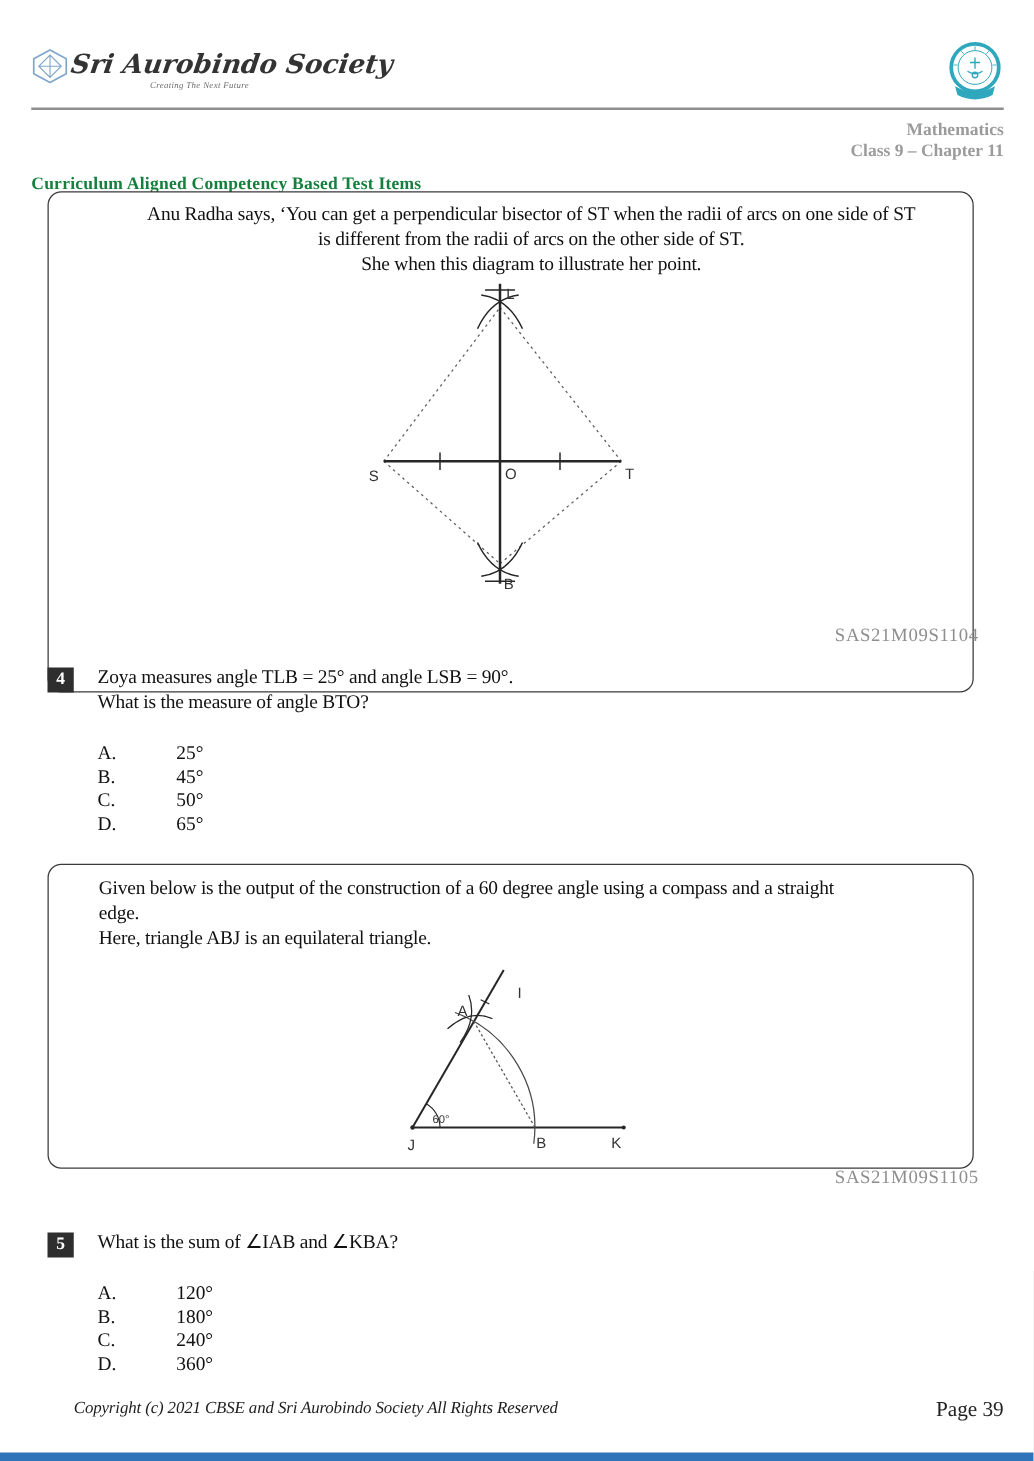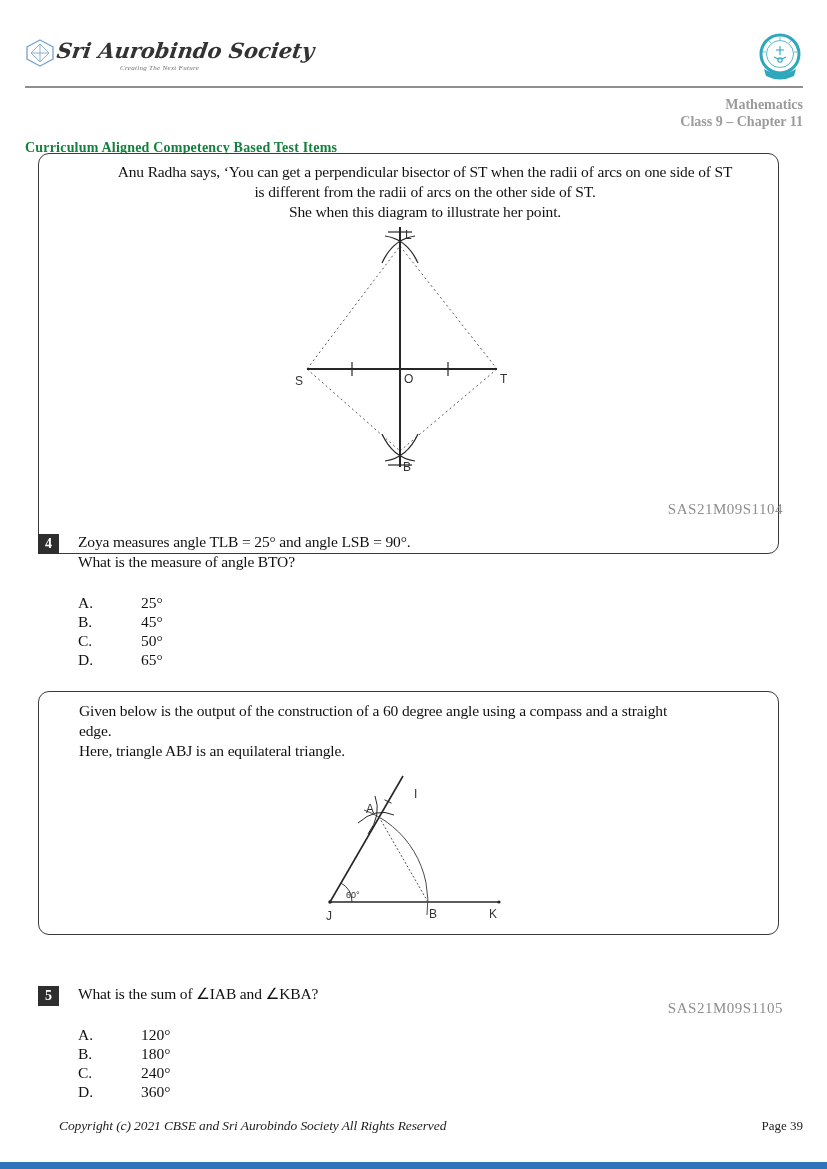--- a/index.html
+++ b/index.html
@@ -48,37 +48,37 @@
   .passage {
     position: absolute; left: 40px; top: 8px; width: 692px;
     font-size: 15.5px; line-height: 20px; color: #111;
     letter-spacing: -0.15px;
   }
   .sas-code {
     right: 44px;
     font-size: 15px; color: #8e8e8e; letter-spacing: .5px;
   }
   .code1 { top: 501px; }
-  .code2 { top: 1000px; margin-left: 40px; }
+  .code2 { top: 934px; margin-left: 40px; }
 
   
   .qbadge {
     width: 21px; height: 20px; background: #2e2e2e; color: #fff;
     text-align: center; font-size: 14px; line-height: 20px; font-weight: bold;
   }
   .qtext { left: 78px; font-size: 15.5px; line-height: 20px; color: #111; letter-spacing: -0.15px; }
   .opt-letter { left: 78px; width: 30px; font-size: 15.5px; color: #111; }
   .opt-value  { left: 125px; font-size: 15.5px; color: #111; margin-left: 16px; }
 
   
   .footer-copy {
     left: 25px; top: 1118px;
     font-style: italic; font-size: 13.5px; color: #1d1d1d; letter-spacing: -0.1px; margin-left: 34px;
   }
-  .footer-page { right: 24px; top: 1118px; font-size: 13px; color: #222; margin-left: 20px; }
+  .footer-page { right: 24px; top: 1118px; font-size: 17px; color: #222; margin-left: 20px; }
   .bottom-bar { left: 0; top: 1162px; width: 827px; height: 7px; }
 
   
   svg text {
     font-family: "Liberation Sans", "DejaVu Sans", sans-serif;
     font-size: 12px; fill: #333;
   }
   svg .small-lbl { font-size: 9px; }
 </style>
 </head>

